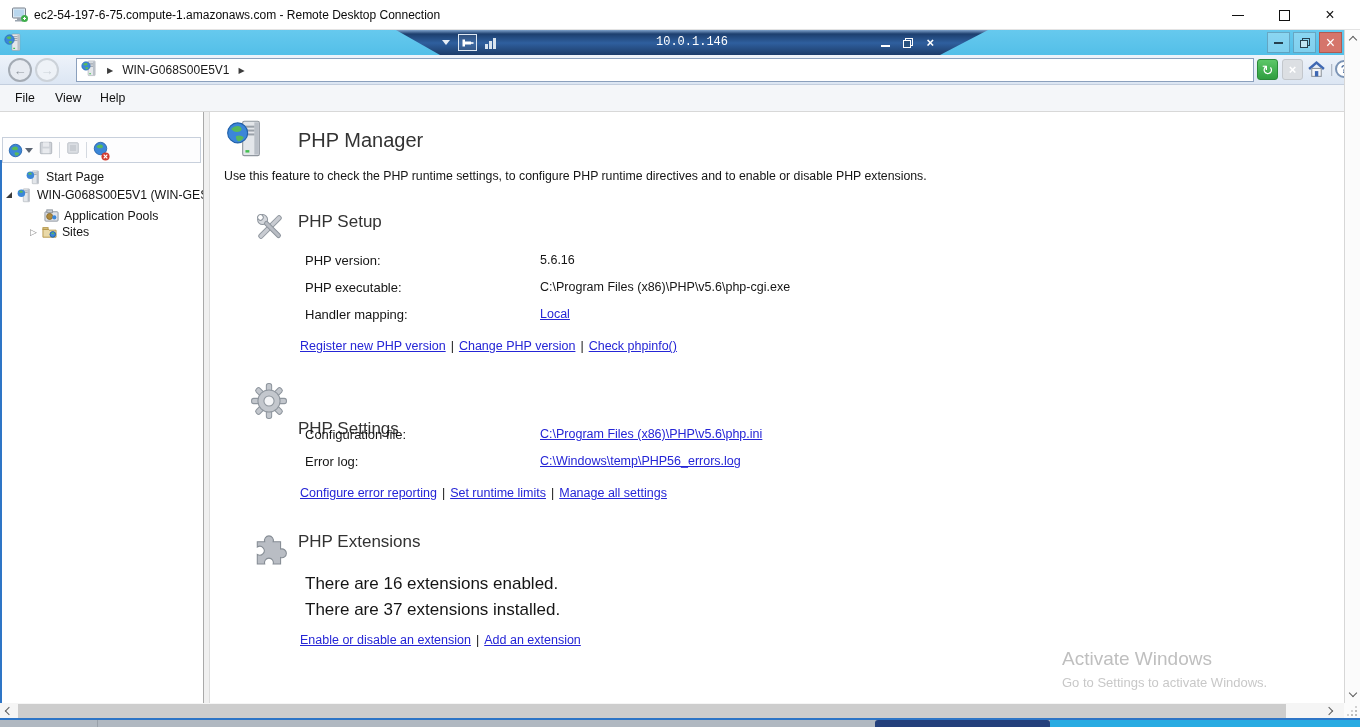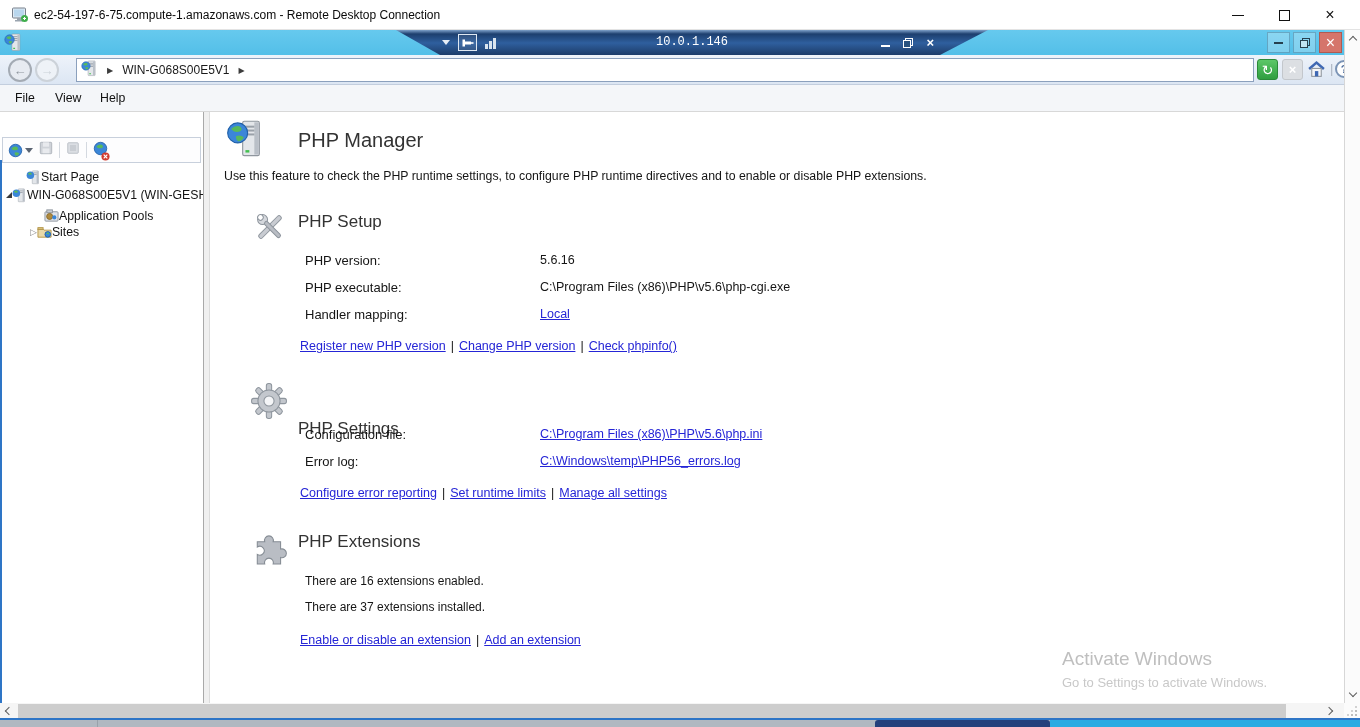--- a/index.html
+++ b/index.html
@@ -71,37 +71,37 @@
   
   .main { position:absolute; left:0; top:112px; width:1344px; height:591px; background:#fff; }
   .left-border-blue { position:absolute; left:0; top:48px; width:2px; bottom:0; background:#2e75c6; }
   .connections { position:absolute; left:0; top:0; width:203px; height:591px; background:#fff; }
   .conn-header { position:absolute; left:0; top:0; width:203px; height:23px; background:#a9a9a9;
                  font-size:12px; font-weight:bold; color:#0d0d0d; padding:4px 0 0 8px; }
   .conn-toolbar { position:absolute; left:2px; top:25px; width:199px; height:26px; background:#fdfdfe;
                   border:1px solid #c8d0dc; display:flex; align-items:center; gap:6px; padding-left:5px; }
   .ct-sep { width:1px; height:16px; background:#d4d9e0; }
   .tree { position:absolute; left:0; top:51px; width:203px; bottom:0; background:#fff; overflow:hidden; }
-  .tree-row { position:absolute; height:18px; display:flex; align-items:center; font-size:12.3px; color:#141414; white-space:nowrap; }
+  .tree-row { position:absolute; height:18px; display:flex; align-items:center; gap:5px; font-size:12.3px; color:#141414; white-space:nowrap; }
   .tri-exp { width:0; height:0; border-left:6px solid transparent; border-bottom:6px solid #3a3a3a; display:block; }
   .tri-col { font-size:9px; color:#8a8a8a; line-height:1; }
   .splitter { position:absolute; left:203px; top:0; width:7px; height:591px; background:#f0f0f0; border-left:1px solid #a9a9a9; border-right:1px solid #dcdcdc; }
   .content { position:absolute; left:210px; top:0; width:1134px; height:591px; background:#fff; overflow:hidden; }
 
   
   .abs { position:absolute; }
   .page-title { font-size:20px; color:#333; }
   .section-title { font-size:17px; color:#333; }
   .desc { font-size:12.3px; color:#151515; }
   .lbl { position:absolute; left:95px; font-size:13px; color:#151515; white-space:nowrap; }
   .val { position:absolute; left:330px; font-size:12.5px; color:#151515; white-space:nowrap; }
   .lnk { color:#2525d6; text-decoration:underline; font-size:12.5px; cursor:pointer; white-space:nowrap; }
   .links-row { position:absolute; left:90px; font-size:12.5px; white-space:nowrap; }
   .sep { color:#151515; margin:0 5px; }
-  .plain { position:absolute; left:95px; font-size:12px; color:#151515; }
+  .plain { position:absolute; left:95px; font-size:17px; color:#151515; }
   .wm1 { font-size:19px; color:#bfbfbf; }
   .wm2 { font-size:13px; color:#c8c8c8; }
 
   
   .v-scroll { position:absolute; left:1344px; top:30px; width:16px; height:673px; background:#fbfbfb; border-left:1px solid #d7d7d7; }
   .h-scroll { position:absolute; left:0; top:703px; width:1344px; height:16px; background:#f5f5f5; }
   .h-thumb { position:absolute; left:18px; top:1px; width:1268px; height:14px; background:#cdcdcd; }
   .sb-btn { position:absolute; display:flex; align-items:center; justify-content:center; }
   .ch { display:block; width:6px; height:6px; border-right:1.7px solid #5d5d5d; border-bottom:1.7px solid #5d5d5d; }
   .ch-left { transform:rotate(135deg); } .ch-right { transform:rotate(-45deg); }

